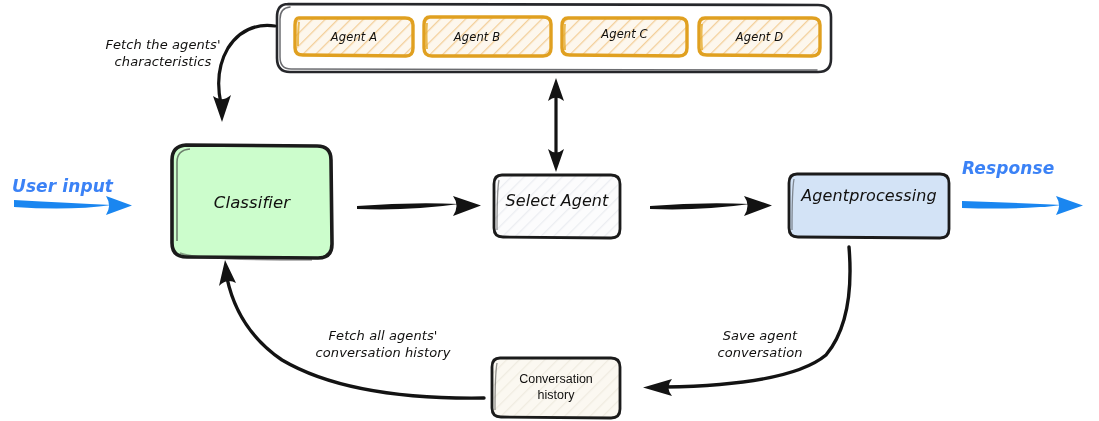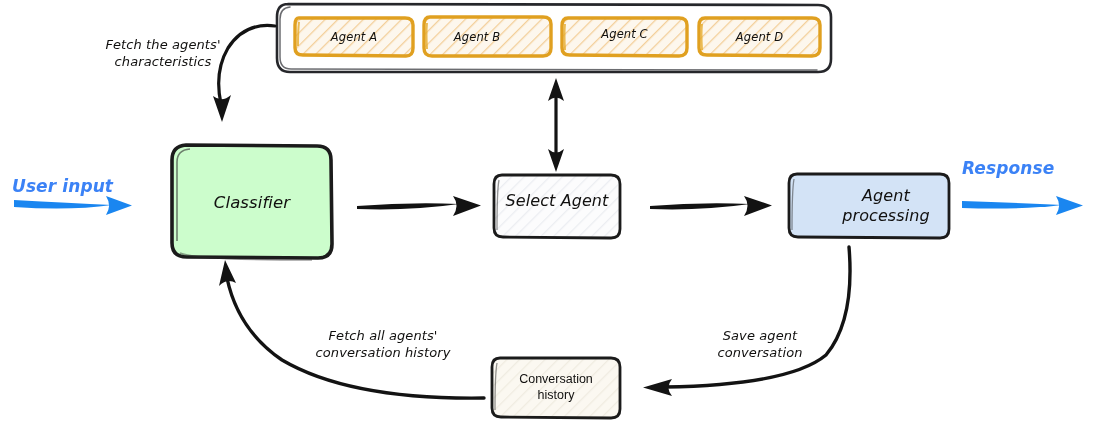--- a/index.html
+++ b/index.html
@@ -187,21 +187,21 @@
 
   <div class="node-label hand agent-label" style="left:295px; top:18px; width:118px; height:38px;font-style:italic;">Agent A</div>
   <div class="node-label hand agent-label" style="left:424px; top:17px; width:106px; height:39px;">Agent B</div>
   <div class="node-label hand agent-label" style="left:562px; top:18px; width:125px; height:32px;">Agent C</div>
   <div class="node-label hand agent-label" style="left:699px; top:18px; width:121px; height:38px;">Agent D</div>
 
   <div class="node-label hand classifier-label" style="left:172px; top:146px; width:160px; height:112px;">Classifier</div>
 
   <div class="node-label hand select-agent-label" style="left:494px; top:175px; width:126px; height:51px;">Select Agent</div>
 
-  <div class="node-label hand agent-processing-label" style="left:789px; top:174px; width:160px; height:64px; flex-direction:column;padding-left:17px;">
+  <div class="node-label hand agent-processing-label" style="left:789px; top:164px; width:160px; height:64px; ">
     <span>Agent</span>
     <span>processing</span>
   </div>
 
   <div class="node-label plain conv-history-label" style="left:492px; top:358px; width:128px; height:60px; flex-direction:column;">
     <span>Conversation</span>
     <span>history</span>
   </div>
 
   <div class="io-label hand" style="left:12px; top:176px; width:120px;">User input</div>

